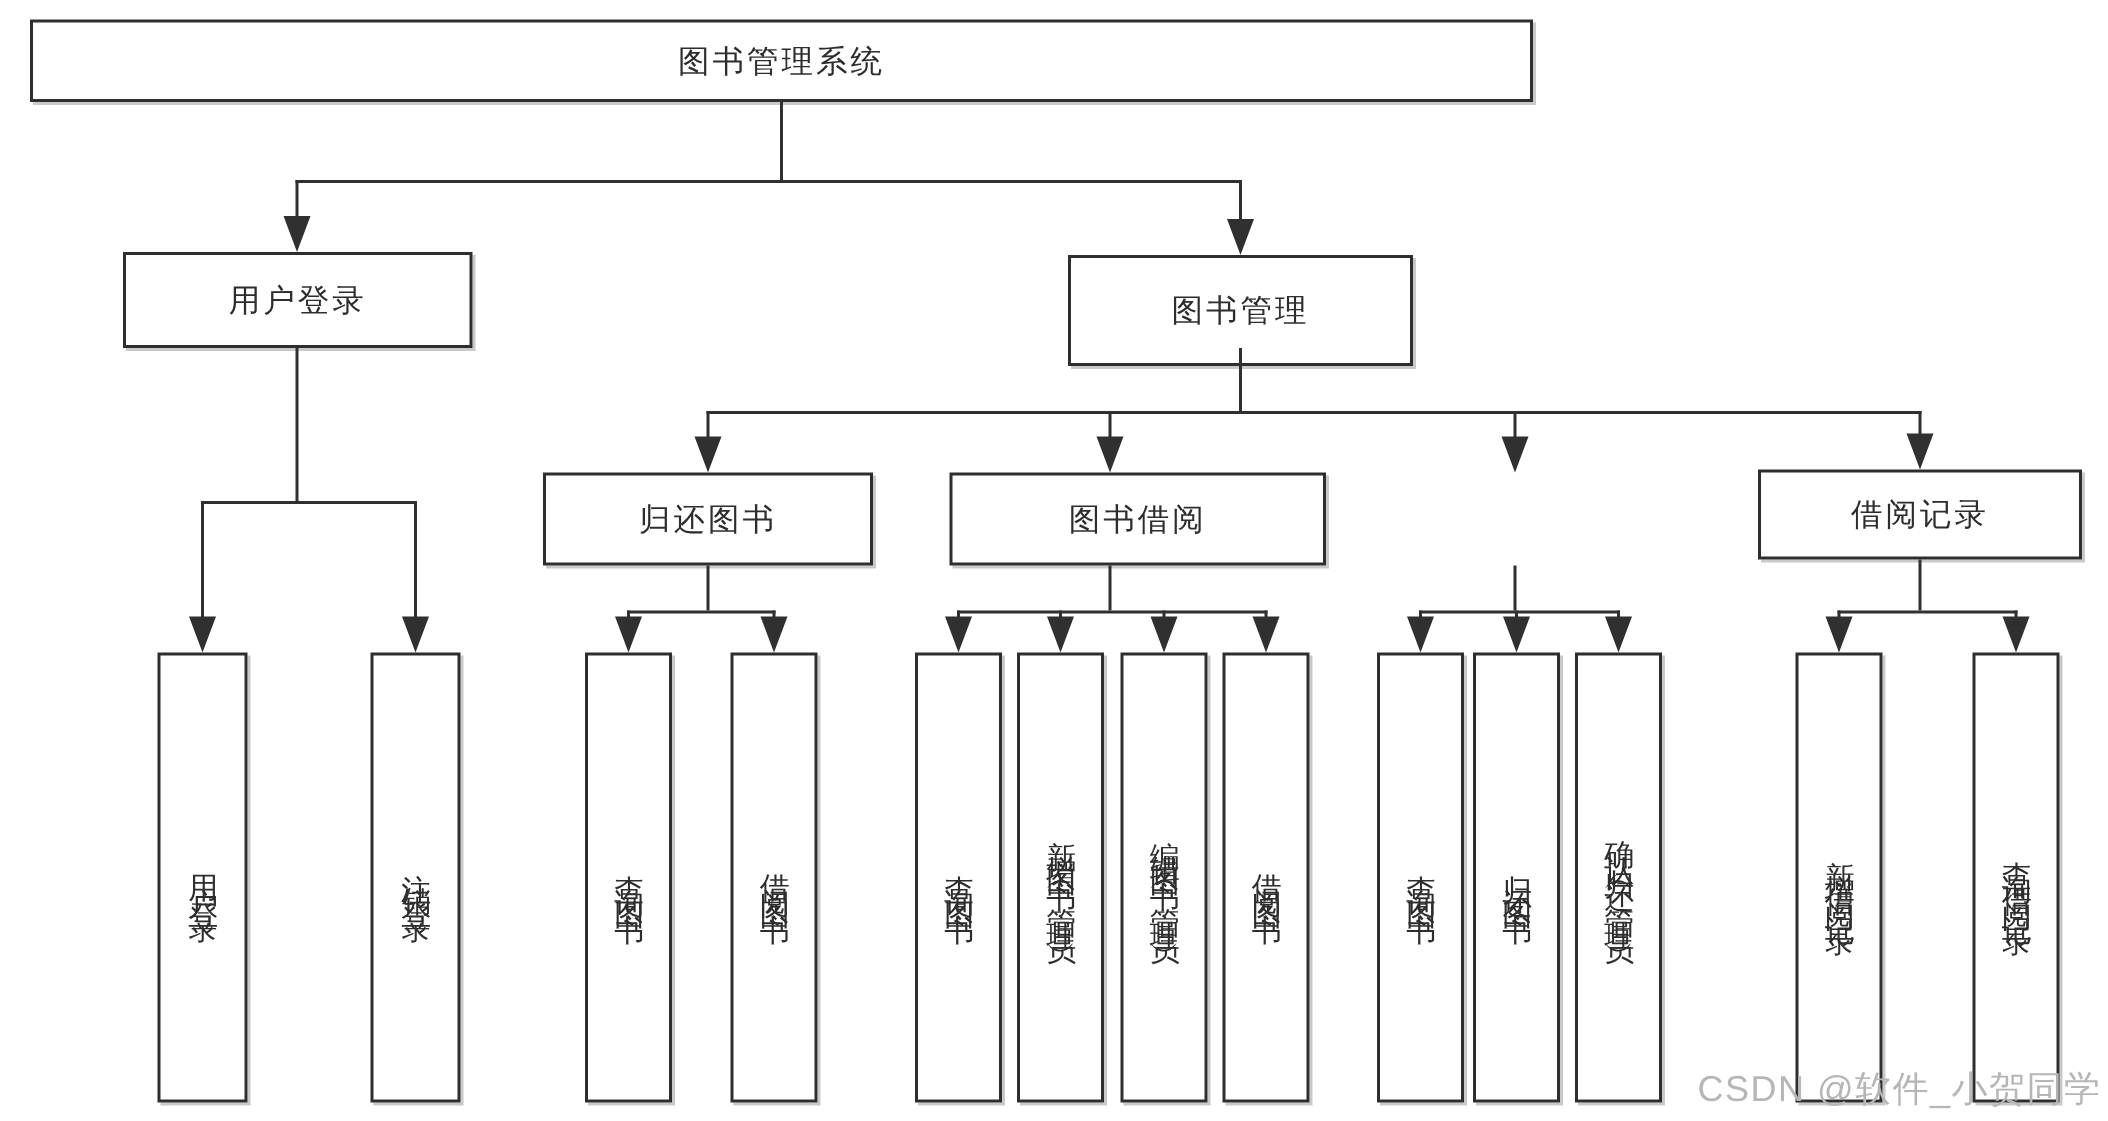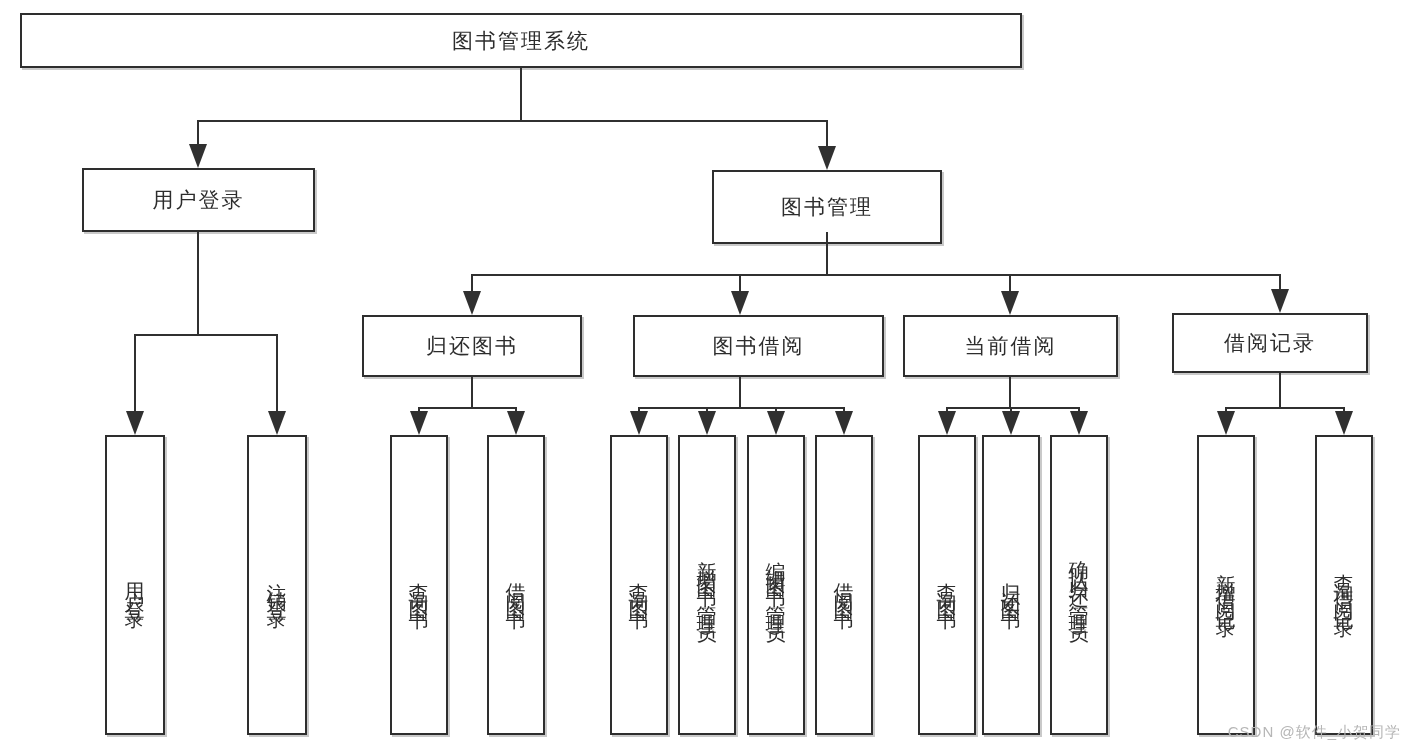--- a/index.html
+++ b/index.html
@@ -28,38 +28,37 @@
   }
   .hline{position:absolute;height:2px;background:var(--line-color);}
   .vline{position:absolute;width:2px;background:var(--line-color);}
   .arrow{
     position:absolute;width:0;height:0;
     border-left:9px solid transparent;border-right:9px solid transparent;
     border-top:24px solid var(--line-color);
   }
   #watermark{
     position:absolute;right:4px;bottom:5px;
-    font-size:15px;color:var(--wm-color);letter-spacing:1px;
+    font-size:24px;color:var(--wm-color);letter-spacing:1px;
     white-space:nowrap;
   }
 </style>
 </head>
 <body>
 
 <div id="canvas">
 
   <div class="box" style="left:20px;top:13px;width:1002px;height:55px;">图书管理系统</div>
 
   <div class="box" style="left:82px;top:168px;width:233px;height:64px;">用户登录</div>
   <div class="box" style="left:712px;top:170px;width:230px;height:74px;">图书管理</div>
 
   <div class="box" style="left:362px;top:315px;width:220px;height:62px;">归还图书</div>
   <div class="box" style="left:633px;top:315px;width:251px;height:62px;">图书借阅</div>
-  <div class="box" style="left:903px;top:315px;width:215px;height:62px;">当前借阅</div>
-  <div class="box" style="left:1172px;top:313px;width:196px;height:60px;">借阅记录</div>
+  <div class="box" style="left:1172px;top:313px;width:216px;height:60px;">借阅记录</div>
 
   <div class="box vbox" style="left:105px;top:435px;width:60px;height:300px;">用户登录</div>
   <div class="box vbox" style="left:247px;top:435px;width:60px;height:300px;">注销登录</div>
 
   <div class="box vbox" style="left:390px;top:435px;width:58px;height:300px;">查询图书</div>
   <div class="box vbox" style="left:487px;top:435px;width:58px;height:300px;">借阅图书</div>
 
   <div class="box vbox" style="left:610px;top:435px;width:58px;height:300px;">查询图书</div>
   <div class="box vbox" style="left:678px;top:435px;width:58px;height:300px;">新增图书（管理员）</div>
   <div class="box vbox" style="left:747px;top:435px;width:58px;height:300px;">编辑图书（管理员）</div>

